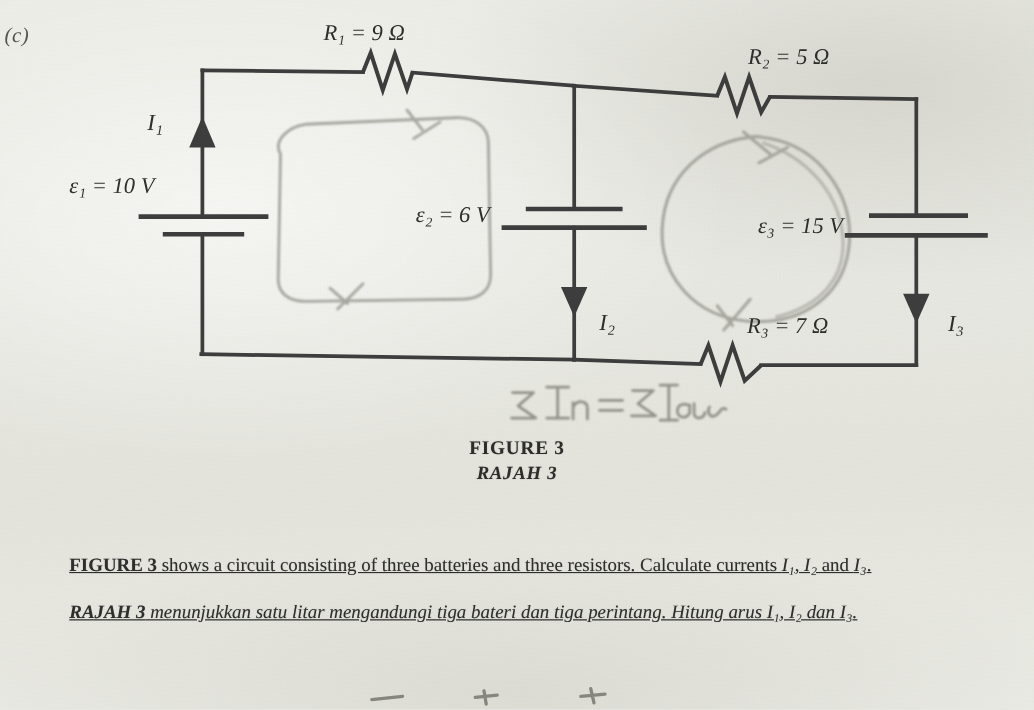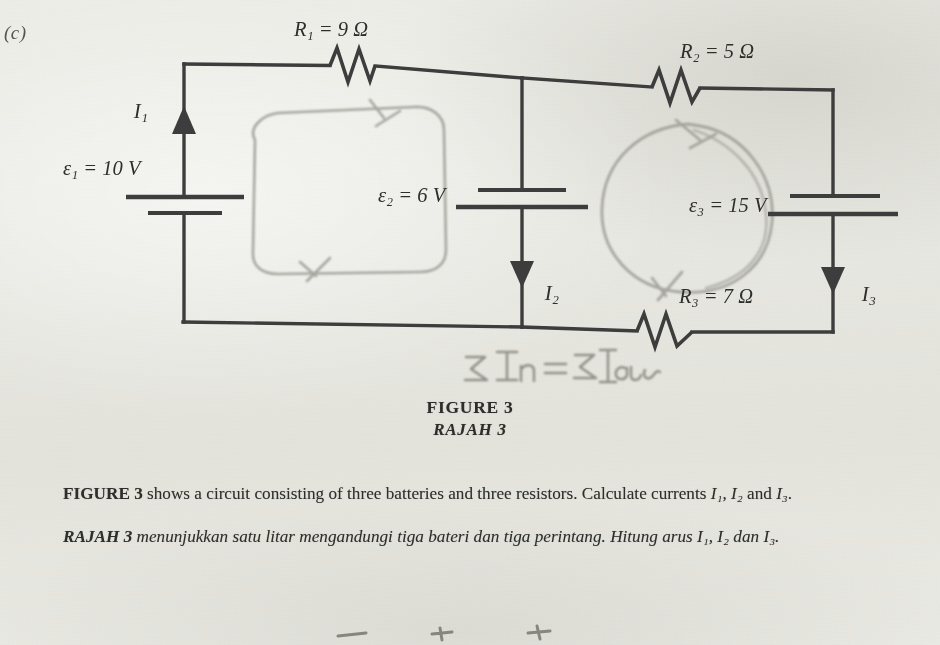--- a/index.html
+++ b/index.html
@@ -75,26 +75,27 @@
     color: #2d2d2b;
     text-shadow: 0 0 1px rgba(120,120,115,0.5);
   }
   .caption-line.malay {
     font-style: italic;
     font-size: 17px;
   }
 
   
   #question-body {
-    left: 63px; top: 480px;
+    left: 63px; top: 500px;
     width: 850px;
     font-size: 17.2px;
     line-height: 1.68;
     color: #2e2e2c;
     text-shadow: 0 0 0.8px rgba(130,130,125,0.55);
+    text-decoration: underline;
   }
   #question-body .para { margin: 0 0 14px 0; }
   #question-body .para:last-child { margin-bottom: 0; }
   .bold { font-weight: bold; }
   .mal { font-style: italic; }
   var, .var {
     font-style: italic;
     font-family: "Liberation Serif", serif;
   }
 

